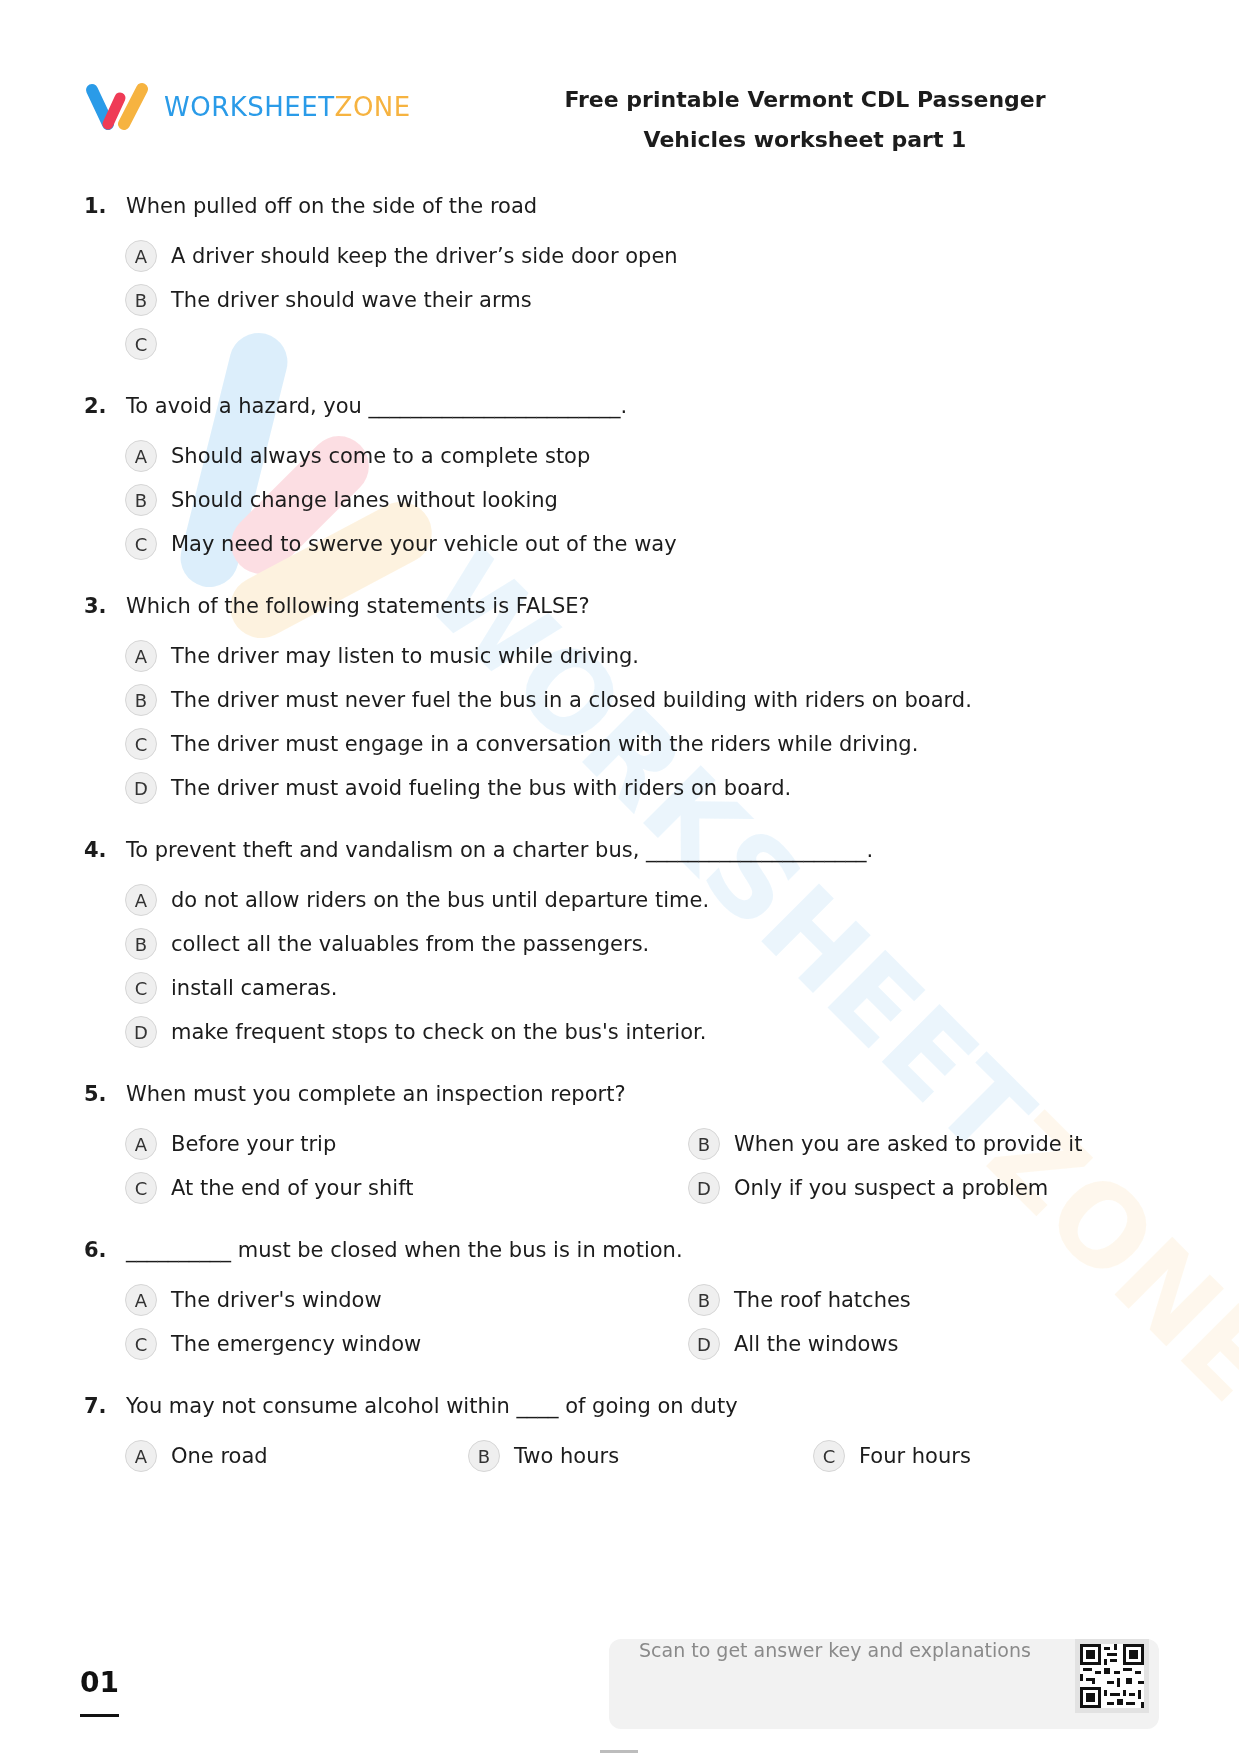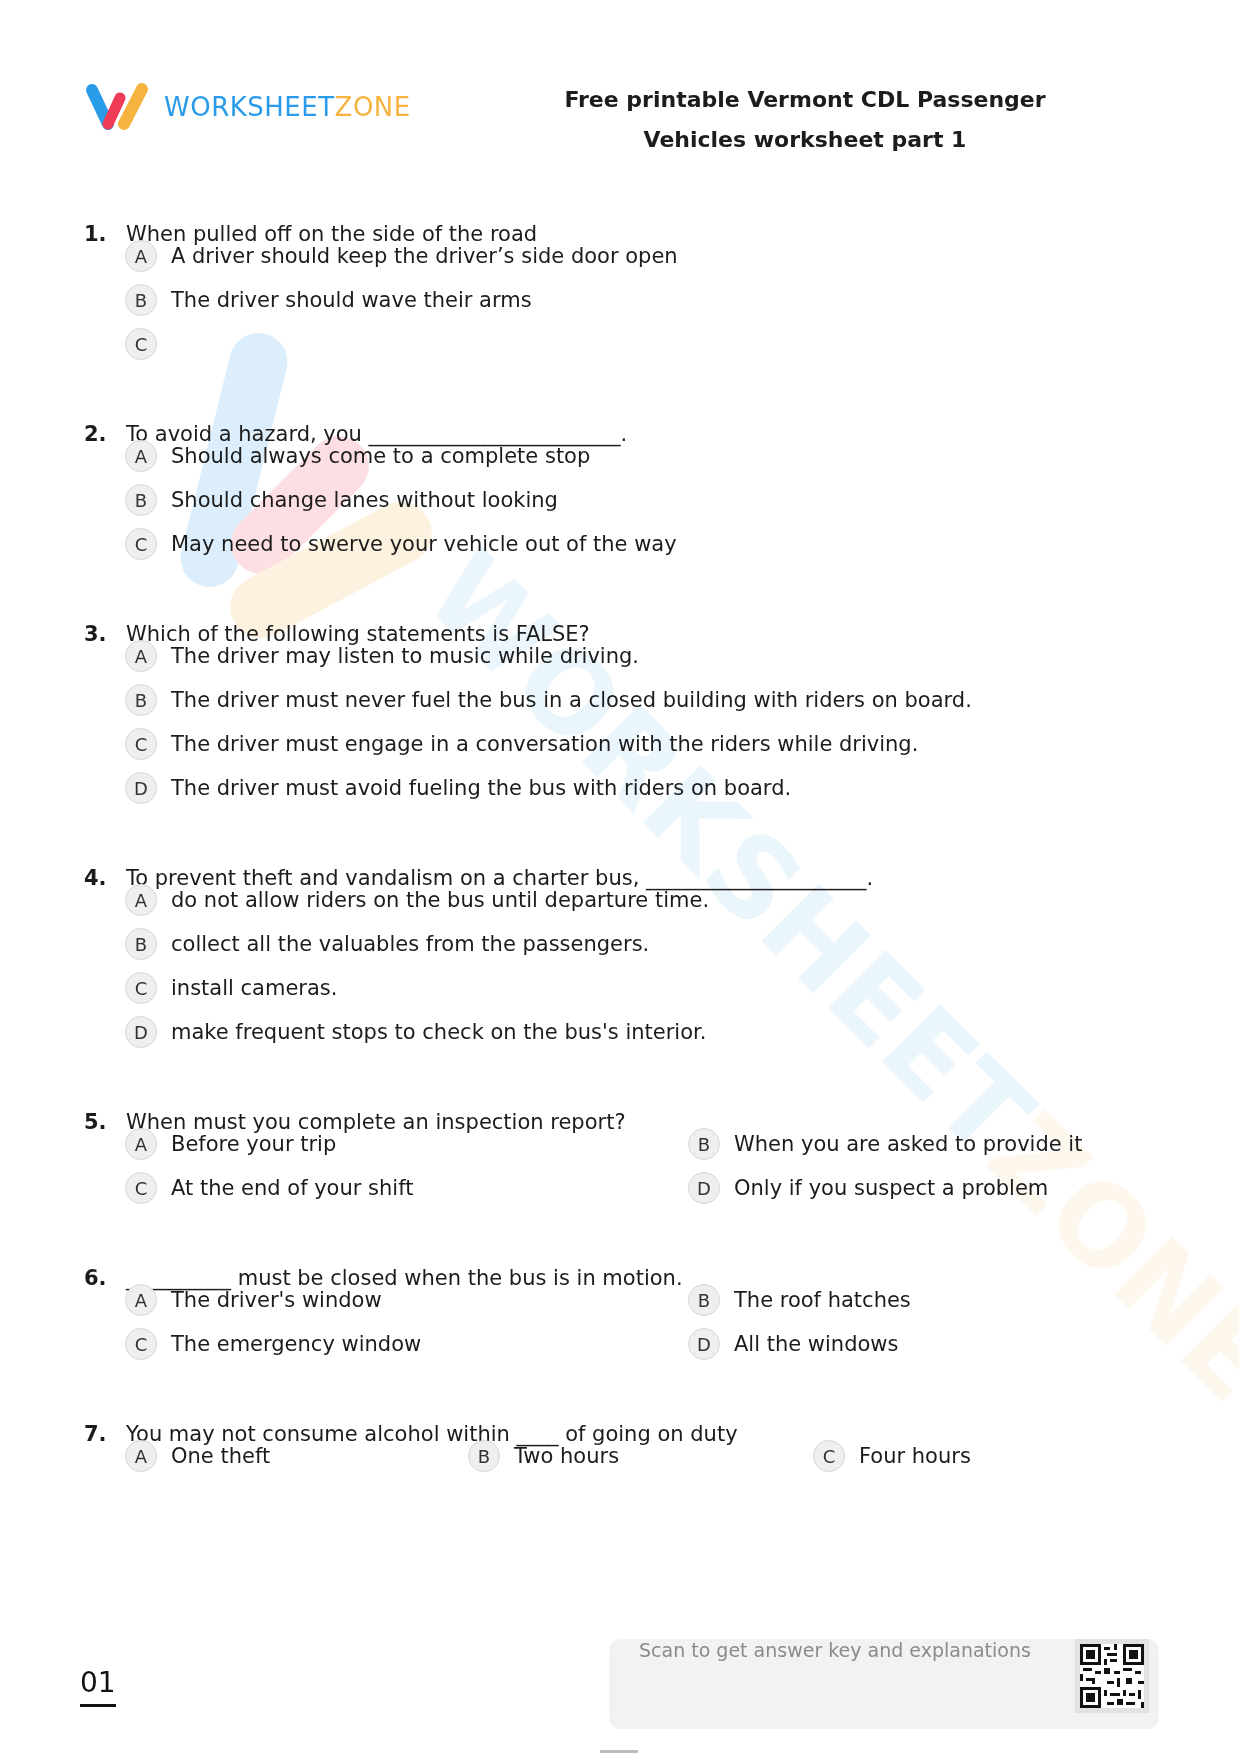--- a/index.html
+++ b/index.html
@@ -14,33 +14,33 @@
     .logo-text .c2 { color: #f6b340; }
     .title {
       position: absolute; left: 520px; top: 80px; width: 570px; text-align: center;
       font-family: "DejaVu Sans", sans-serif; font-weight: bold; font-size: 22px; line-height: 40px; color: #1c1c1c;
     }
     .watermark { position: absolute; left: 0; top: 0; width: 1239px; height: 1754px; pointer-events: none; }
     .questions { position: absolute; left: 84px; top: 194px; width: 1080px; }
     .question { margin-bottom: 28px; }
     .q-head { display: flex; align-items: baseline; height: 40px; font-size: 21px; }
     .q-num { width: 42px; font-weight: bold; font-size: 21px; color: #1c1c1c; }
-    .q-text { color: #1c1c1c; margin-top: 28px; }
+    .q-text { color: #1c1c1c; }
     .options { padding-left: 41px; }
     .options.grid2 { display: grid; grid-template-columns: 563px 1fr; }
     .options.grid3 { display: grid; grid-template-columns: 343px 345px 1fr; }
     .option { display: flex; align-items: center; height: 44px; font-size: 21px; color: #1c1c1c; }
     .badge {
       width: 32px; height: 32px; border-radius: 50%; background: #efefef; border: 1px solid #d6d6d6;
       display: flex; align-items: center; justify-content: center; font-size: 18px; color: #333;
       margin-right: 14px; box-sizing: border-box; flex-shrink: 0;
     }
     .footer-num {
-      position: absolute; left: 80px; top: 1668px; font-weight: normal; font-size: 28px; color: #111;
-      border-bottom: 3px solid #111; line-height: 30px; padding-bottom: 6px;
+      position: absolute; left: 80px; top: 1668px; font-weight: bold; font-size: 28px; color: #111;
+      border-bottom: 3px solid #111; line-height: 30px; padding-bottom: 16px;
     }
     .scan-box {
       position: absolute; left: 609px; top: 1639px; width: 550px; height: 90px; background: #f2f2f2;
       border-radius: 12px; display: flex; justify-content: space-between; box-sizing: border-box;
       padding-left: 30px; padding-right: 10px;
     }
     .scan-text { font-size: 19px; color: #8a8a8a; }
     .qr { width: 74px; height: 74px; background: #e2e2e2; display: flex; align-items: center; justify-content: center; }
     .page-line { position: absolute; left: 600px; top: 1750px; width: 38px; height: 3px; background: #bdbdbd; }
   </style>
@@ -207,21 +207,21 @@
       </div>
     </div>
     <div class="question">
       <div class="q-head">
         <span class="q-num">7.</span>
         <span class="q-text">You may not consume alcohol within ____ of going on duty</span>
       </div>
       <div class="options grid3">
         <div class="option">
           <span class="badge">A</span>
-          <span>One theft</span>
+          <span>One road</span>
         </div>
         <div class="option">
           <span class="badge">B</span>
           <span>Two hours</span>
         </div>
         <div class="option">
           <span class="badge">C</span>
           <span>Four hours</span>
         </div>
       </div>

